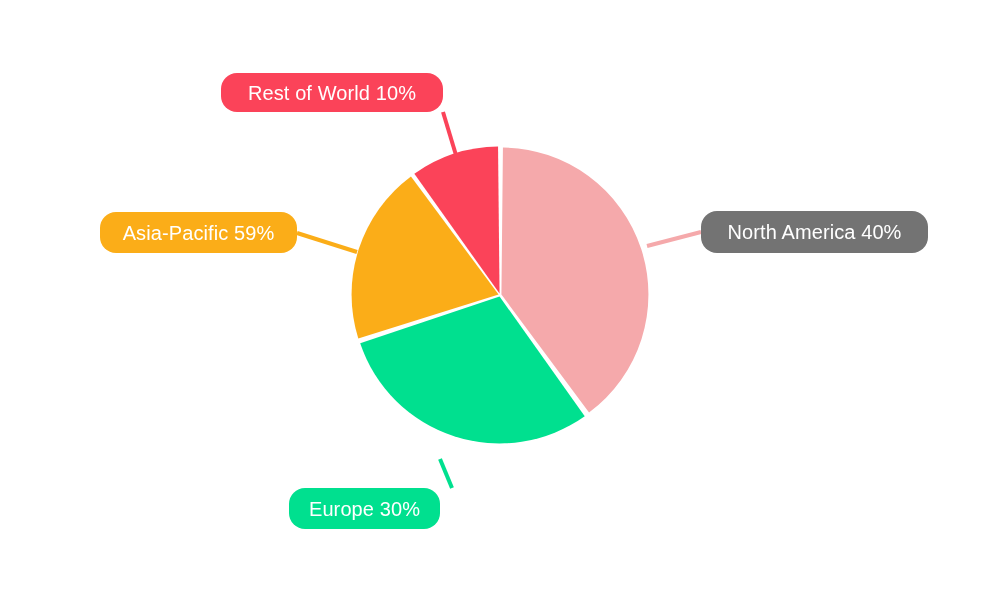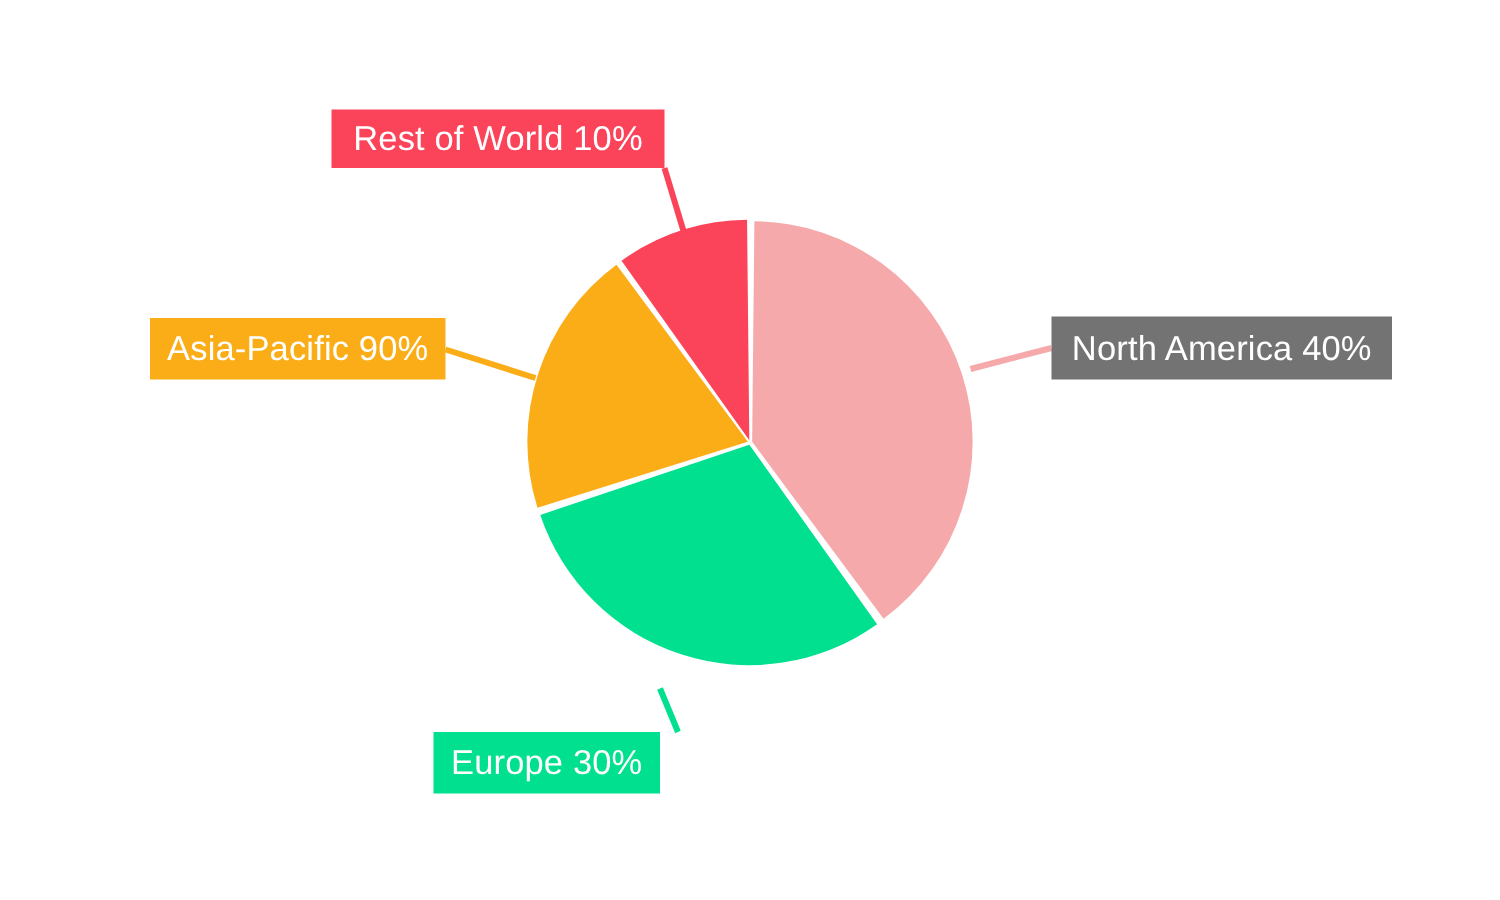--- a/index.html
+++ b/index.html
@@ -29,26 +29,27 @@
     display: block;
   }
   .pie-label {
     position: absolute;
     box-sizing: border-box;
     display: flex;
     align-items: center;
     justify-content: center;
     color: #ffffff;
     font-family: "Liberation Sans", sans-serif;
-    font-size: 23px;
+    font-size: 20px;
     line-height: 1;
     letter-spacing: 0.1px;
     white-space: nowrap;
     padding: 0 3px;
     user-select: none;
+    border-radius: 16px;
   }
 </style>
 </head>
 <body>
 
 <div id="chart-root">
 
   <svg id="pie-svg" viewBox="0 0 1000 600" aria-hidden="true">
     <g>
         <path d="M 647 246 L 701 232" stroke="#f5a9ab" stroke-width="4" fill="none" stroke-linecap="butt"></path>
@@ -60,17 +61,17 @@
         <path d="M 501.43 294.54 L 502.93 147.54 A 147 147 0 0 1 589.04 412.57 Z" fill="#f5a9ab"></path>
         <path d="M 499.54 296.43 L 584.72 416.23 A 147 147 0 0 1 360.20 343.28 Z" fill="#00e08f"></path>
         <path d="M 498.57 294.54 L 358.31 338.53 A 147 147 0 0 1 410.96 176.50 Z" fill="#fbad18"></path>
         <path d="M 499.54 293.57 L 414.35 173.77 A 147 147 0 0 1 498.04 146.58 Z" fill="#fb4359"></path>
       </g>
   </svg>
 
   <div>
       <div class="pie-label" style="left: 701px; top: 211px; width: 227px; height: 42px; background: #737373; color: rgb(255, 255, 255);">North America 40%</div>
       <div class="pie-label" style="left: 289px; top: 488px; width: 151px; height: 41px; background: rgb(0, 224, 143); color: rgb(255, 255, 255);">Europe 30%</div>
-      <div class="pie-label" style="left: 100px; top: 212px; width: 197px; height: 41px; background: rgb(251, 173, 24); color: rgb(255, 255, 255);">Asia-Pacific 90%</div>
+      <div class="pie-label" style="left: 100px; top: 212px; width: 197px; height: 41px; background: rgb(251, 173, 24); color: rgb(255, 255, 255);">Asia-Pacific 59%</div>
       <div class="pie-label" style="left: 221px; top: 73px; width: 222px; height: 39px; background: rgb(251, 67, 89); color: rgb(255, 255, 255);">Rest of World 10%</div>
     </div>
 
 </div>
 
 </body></html>

